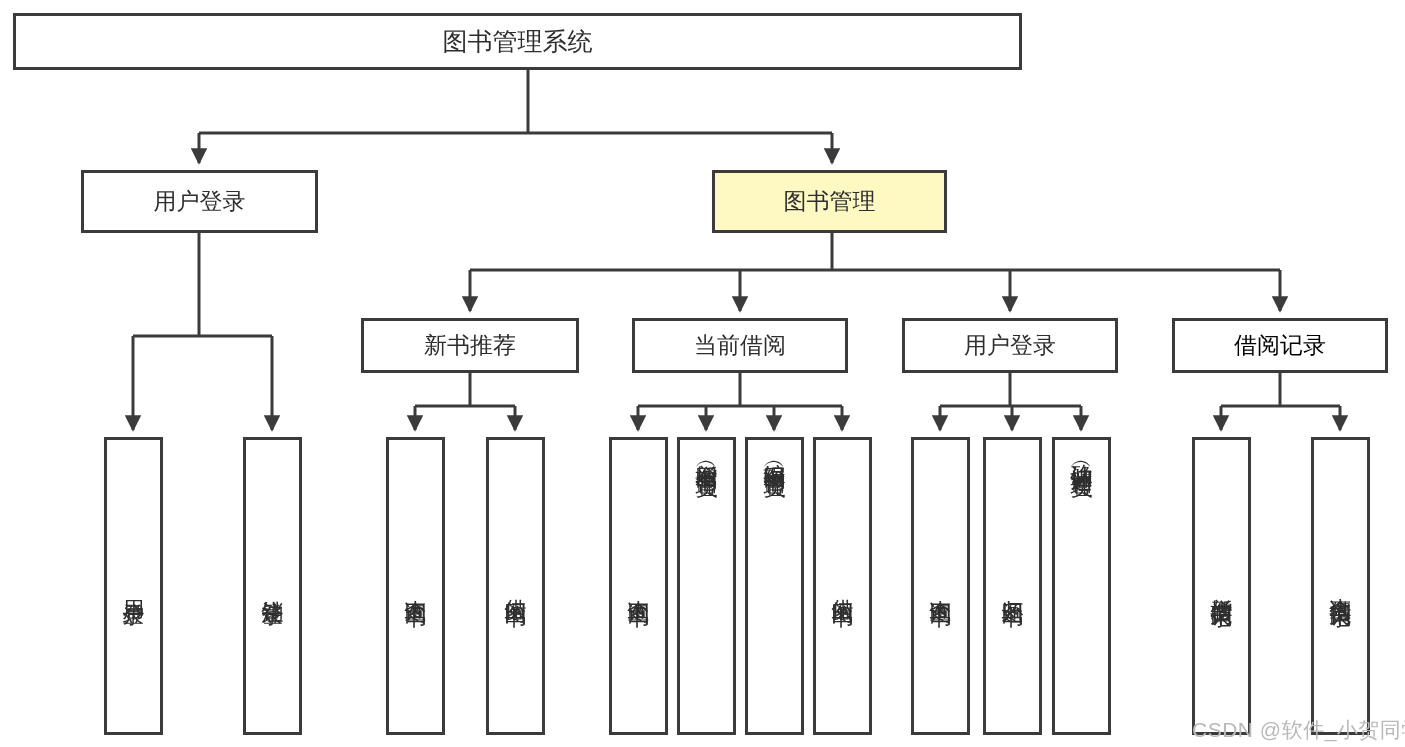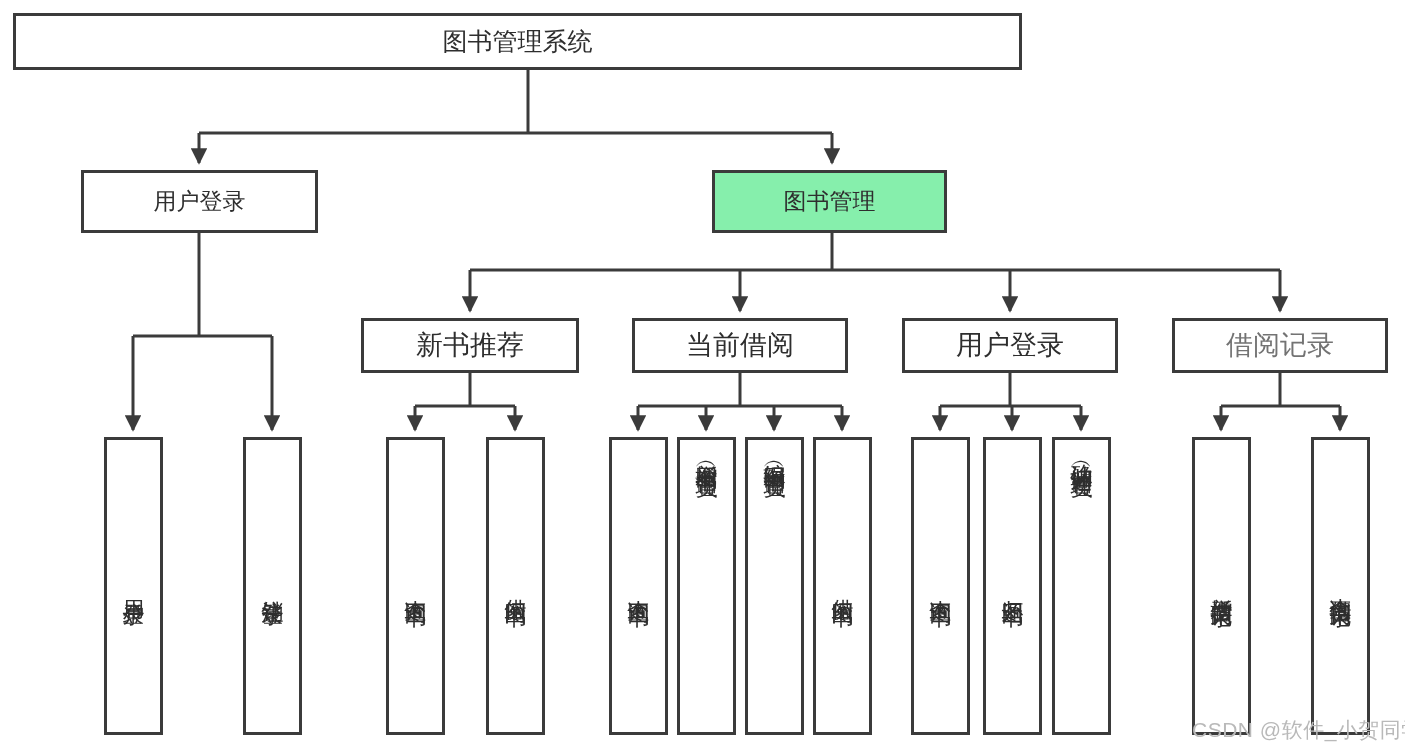--- a/index.html
+++ b/index.html
@@ -35,21 +35,21 @@
     text-align: center;
     line-height: 1.18;
   }
   .node-root {
     font-size: 25px;
   }
   .node-l1 {
     font-size: 23px;
   }
   .node-l2 {
-    font-size: 27px;
+    font-size: 23px;
   }
   .node-leaf {
     font-size: 22px;
     align-items: center;
     justify-content: center;
     padding: 6px 0;
   }
   .node-leaf .vtext {
     writing-mode: vertical-rl;
     text-orientation: upright;
@@ -123,34 +123,34 @@
     </g>
   </svg>
 
   <div class="node node-root" style="left: 13px; top: 13px; width: 1009px; height: 57px; border-color: rgb(59, 59, 59); color: rgb(46, 46, 46); background: rgb(255, 255, 255);">
     <span>图书管理系统</span>
   </div>
 
   <div class="node node-l1" style="left: 81px; top: 170px; width: 237px; height: 63px; border-color: rgb(59, 59, 59); color: rgb(46, 46, 46); background: rgb(255, 255, 255);">
     <span>用户登录</span>
   </div>
-  <div class="node node-l1" style="left: 712px; top: 170px; width: 235px; height: 63px; border-color: rgb(59, 59, 59); color: rgb(46, 46, 46); background: #86efac;">
+  <div class="node node-l1" style="left: 712px; top: 170px; width: 235px; height: 63px; border-color: rgb(59, 59, 59); color: rgb(46, 46, 46); background: #fef9c3;">
     <span>图书管理</span>
   </div>
 
   <div class="node node-l2" style="left: 361px; top: 318px; width: 218px; height: 55px; border-color: rgb(59, 59, 59); color: rgb(46, 46, 46); background: rgb(255, 255, 255);">
     <span>新书推荐</span>
   </div>
   <div class="node node-l2" style="left: 632px; top: 318px; width: 216px; height: 55px; border-color: rgb(59, 59, 59); color: rgb(46, 46, 46); background: rgb(255, 255, 255);">
     <span>当前借阅</span>
   </div>
   <div class="node node-l2" style="left: 902px; top: 318px; width: 216px; height: 55px; border-color: rgb(59, 59, 59); color: rgb(46, 46, 46); background: rgb(255, 255, 255);">
     <span>用户登录</span>
   </div>
-  <div class="node node-l2" style="left: 1172px; top: 318px; width: 216px; height: 55px; border-color: rgb(59, 59, 59); color: #737373; background: rgb(255, 255, 255);">
+  <div class="node node-l2" style="left: 1172px; top: 318px; width: 216px; height: 55px; border-color: rgb(59, 59, 59); color: #000000; background: rgb(255, 255, 255);">
     <span>借阅记录</span>
   </div>
 
   <div class="node node-leaf" style="left: 104px; top: 437px; width: 59px; height: 298px; border-color: rgb(59, 59, 59); color: rgb(46, 46, 46); background: rgb(255, 255, 255);">
     <span class="vtext">用户登录</span>
   </div>
   <div class="node node-leaf" style="left: 243px; top: 437px; width: 59px; height: 298px; border-color: rgb(59, 59, 59); color: rgb(46, 46, 46); background: rgb(255, 255, 255);">
     <span class="vtext">注销登录</span>
   </div>
   <div class="node node-leaf" style="left: 386px; top: 437px; width: 59px; height: 298px; border-color: rgb(59, 59, 59); color: rgb(46, 46, 46); background: rgb(255, 255, 255);">

